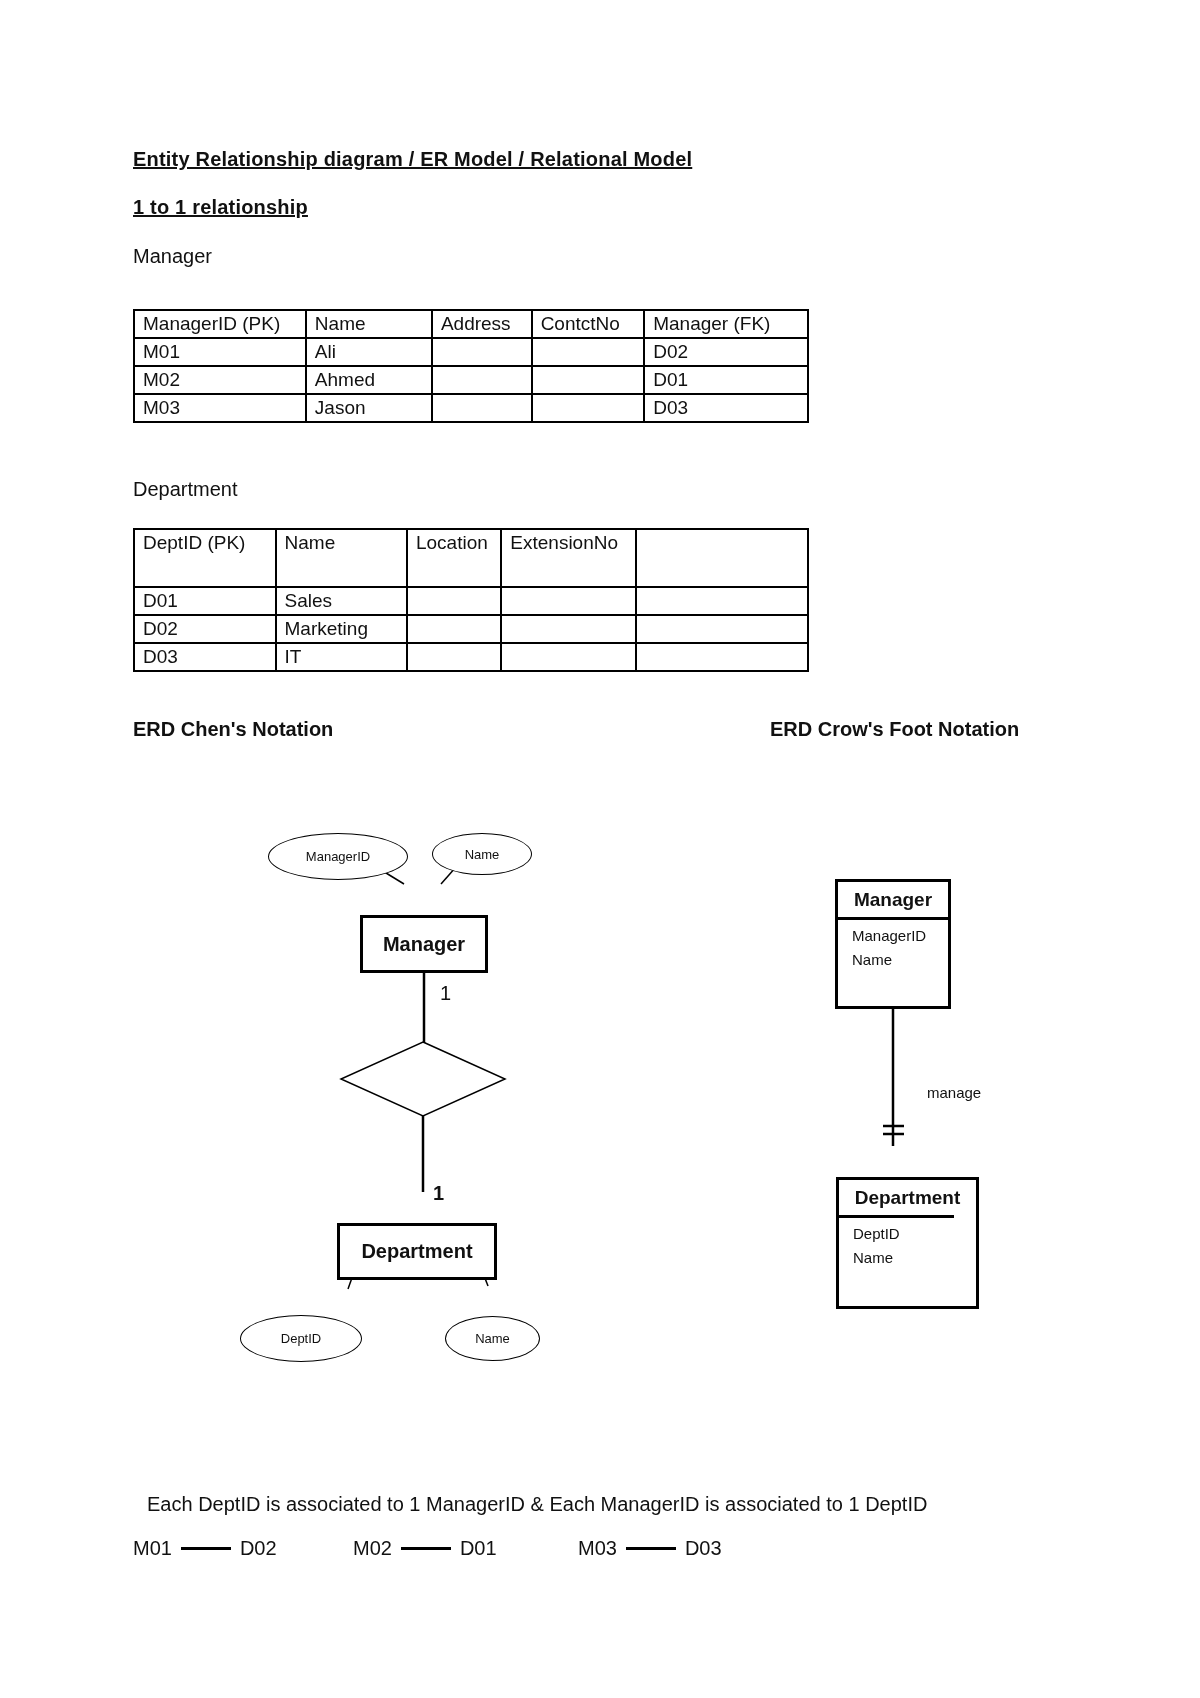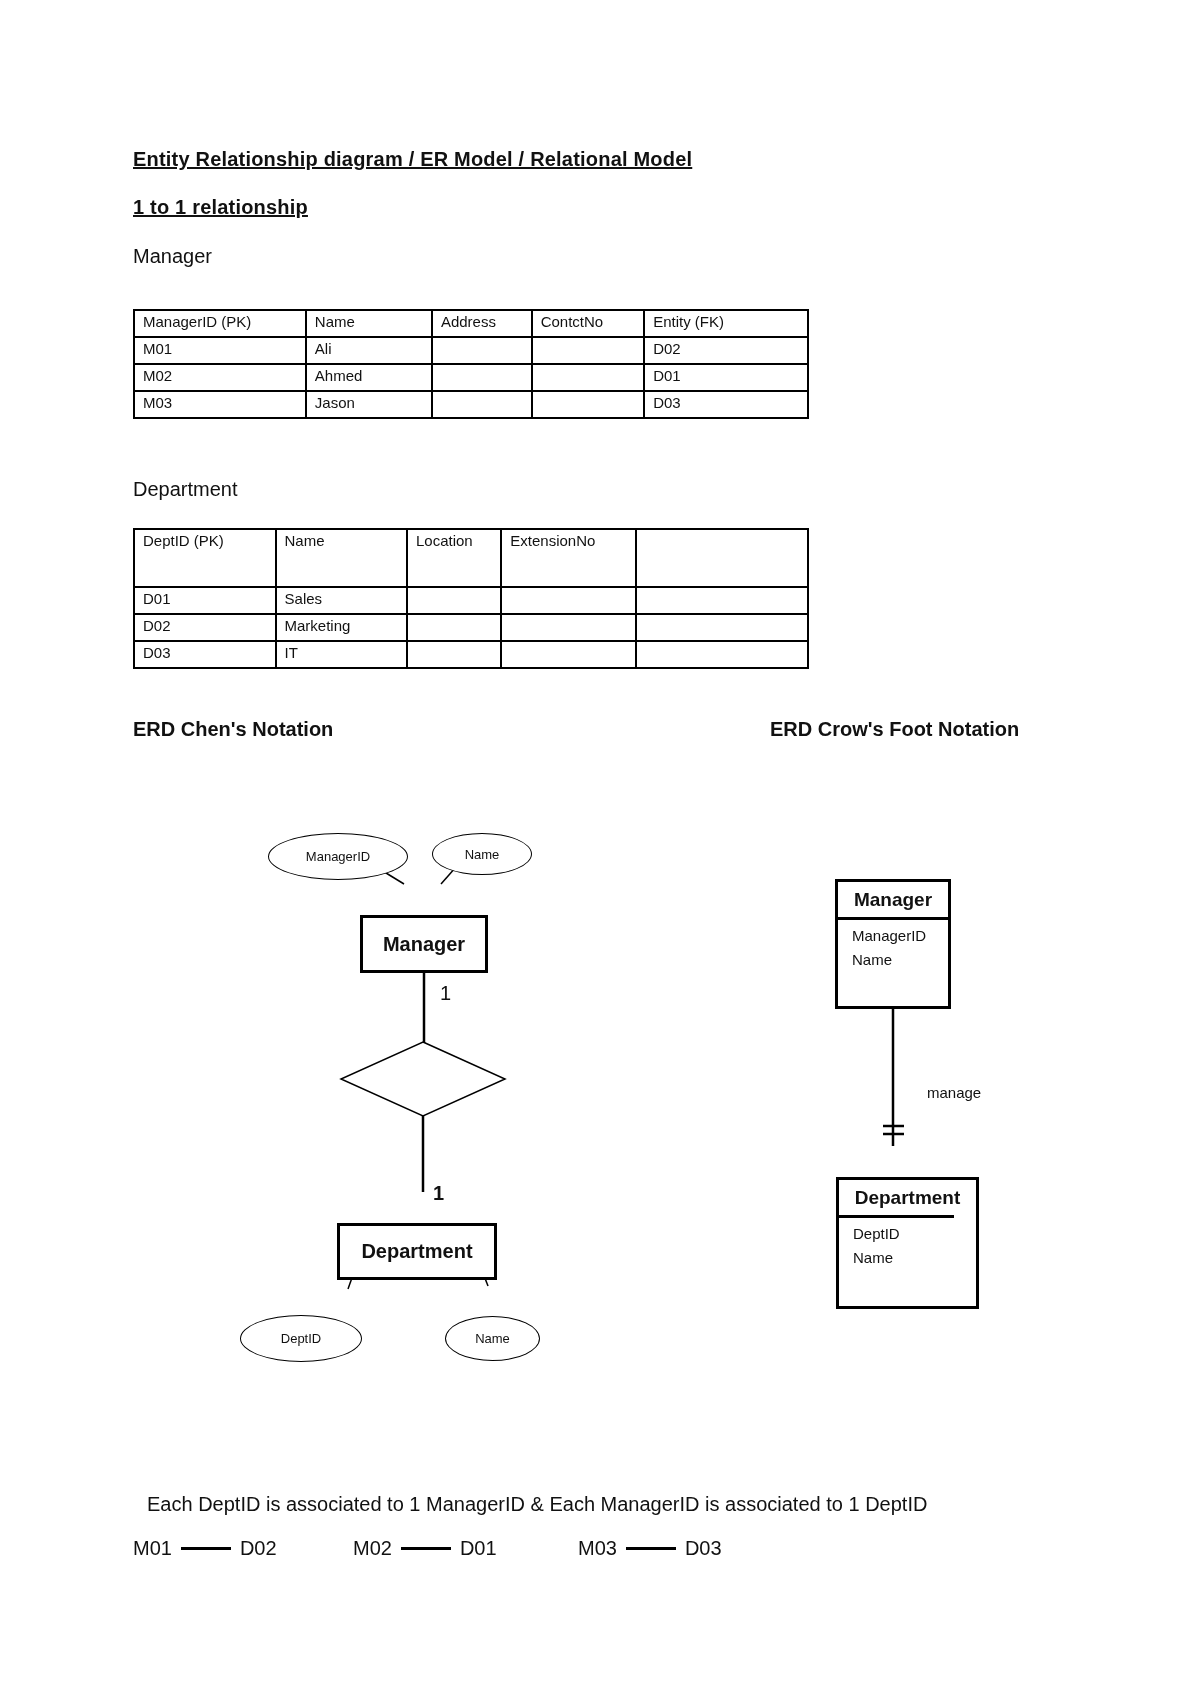--- a/index.html
+++ b/index.html
@@ -14,21 +14,21 @@
   .abs{position:absolute;margin-top:32px;}
   .doc-heading{
     font-size:20px;font-weight:bold;text-decoration:underline;
     letter-spacing:.2px;
   }
   .plain-label{font-size:20px;}
   .section-heading{font-size:20px;font-weight:bold;}
 
   table.doc-table{
     border-collapse:collapse;table-layout:fixed;
-    font-size:15px;
+    font-size:19px;
   }
   table.doc-table th, table.doc-table td{
     border:2px solid #000;
     padding:2px 8px;
     text-align:left;vertical-align:top;
     font-weight:normal;
     overflow:hidden;
   }
   table.mgr-table tr{height:27px;}
   table.dept-table thead tr{height:58px;}
@@ -85,21 +85,21 @@
         <col style="width:14.8%">
       <col style="width:16.7%">
         <col style="width:24.3%">
     </colgroup>
   <thead>
         <tr>
           <th>ManagerID (PK)</th>
           <th>Name</th>
           <th>Address</th>
           <th>ContctNo</th>
-          <th>Entity (FK)</th>
+          <th>Manager (FK)</th>
         </tr>
       </thead>
       <tbody>
         <tr>
           <td>M01</td>
           <td>Ali</td>
           <td></td>
           <td></td>
           <td>D02</td>
         </tr>

